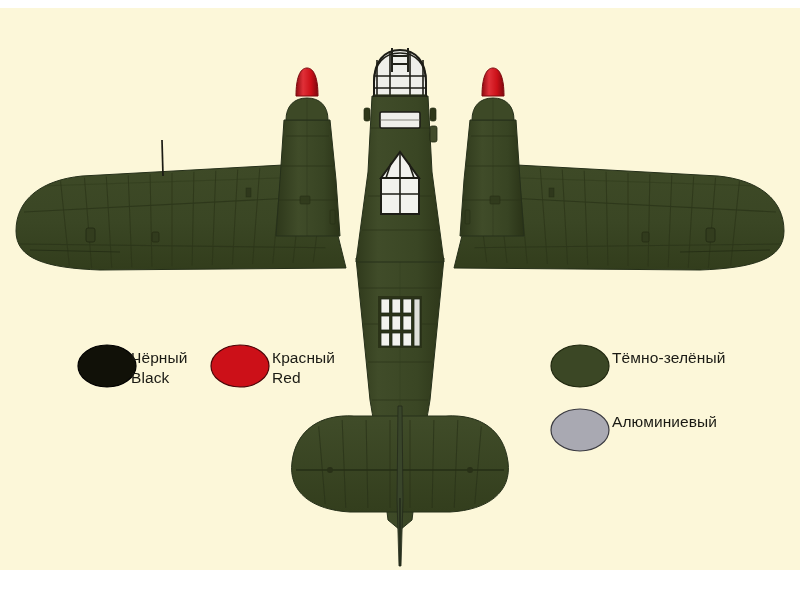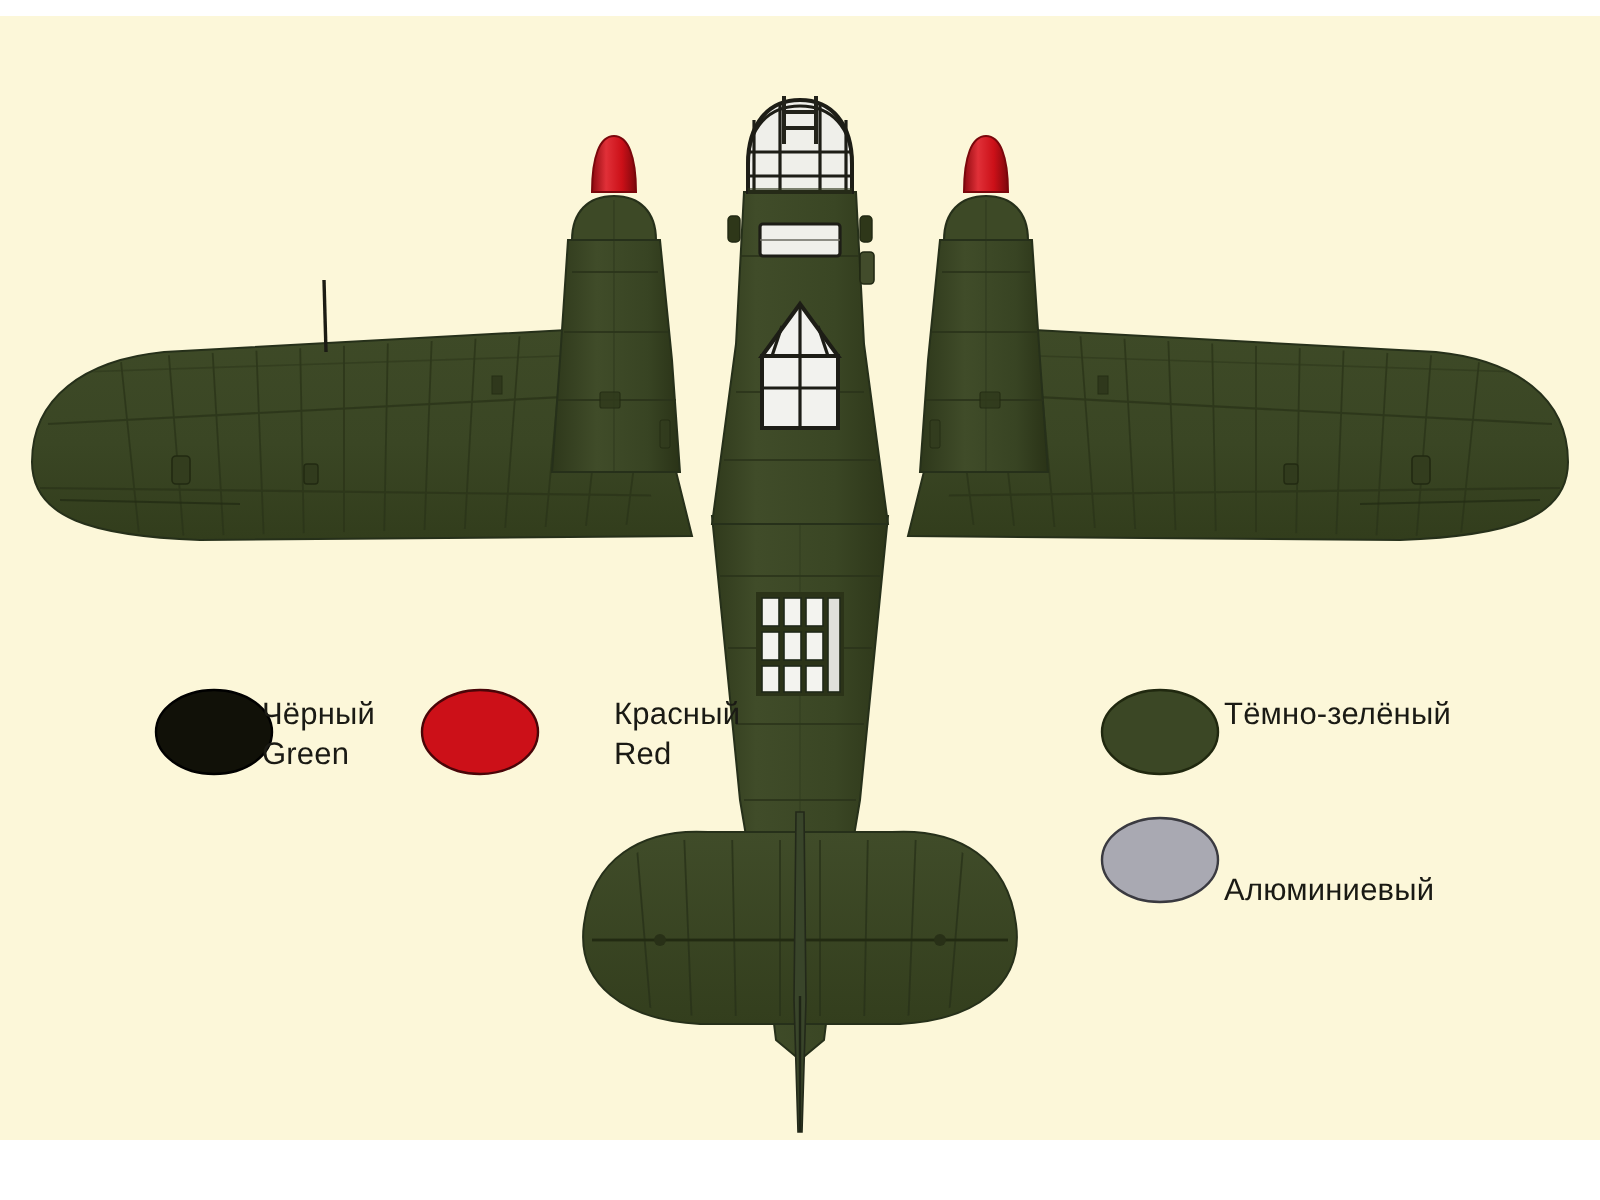--- a/index.html
+++ b/index.html
@@ -308,29 +308,29 @@
     <g>
       <ellipse cx="107" cy="366" rx="29" ry="21" fill="#111108" stroke="#000000" stroke-width="1.2"></ellipse>
       <ellipse cx="240" cy="366" rx="29" ry="21" fill="#CC1018" stroke="#4a0508" stroke-width="1.2"></ellipse>
       <ellipse cx="580" cy="366" rx="29" ry="21" fill="#3B4725" stroke="#20280f" stroke-width="1.2"></ellipse>
       <ellipse cx="580" cy="430" rx="29" ry="21" fill="#A9A9B2" stroke="#3a3a40" stroke-width="1.2"></ellipse>
     </g>
   </svg>
 
   <div class="legend-text" style="left:131px; top:348px;">
     <span class="ru">Чёрный</span>
-    <span class="en">Green</span>
+    <span class="en">Black</span>
   </div>
 
-  <div class="legend-text" style="left:272px; top:348px;margin-left:35px;">
+  <div class="legend-text" style="left:272px; top:348px;">
     <span class="ru">Красный</span>
     <span class="en">Red</span>
   </div>
 
   <div class="legend-text" style="left:612px; top:348px;text-align:right;">
     <span class="ru">Тёмно-зелёный</span>
   </div>
 
-  <div class="legend-text" style="left:612px; top:436px;">
+  <div class="legend-text" style="left:612px; top:412px;">
     <span class="ru">Алюминиевый</span>
   </div>
 
 </div>
 
 </body></html>

